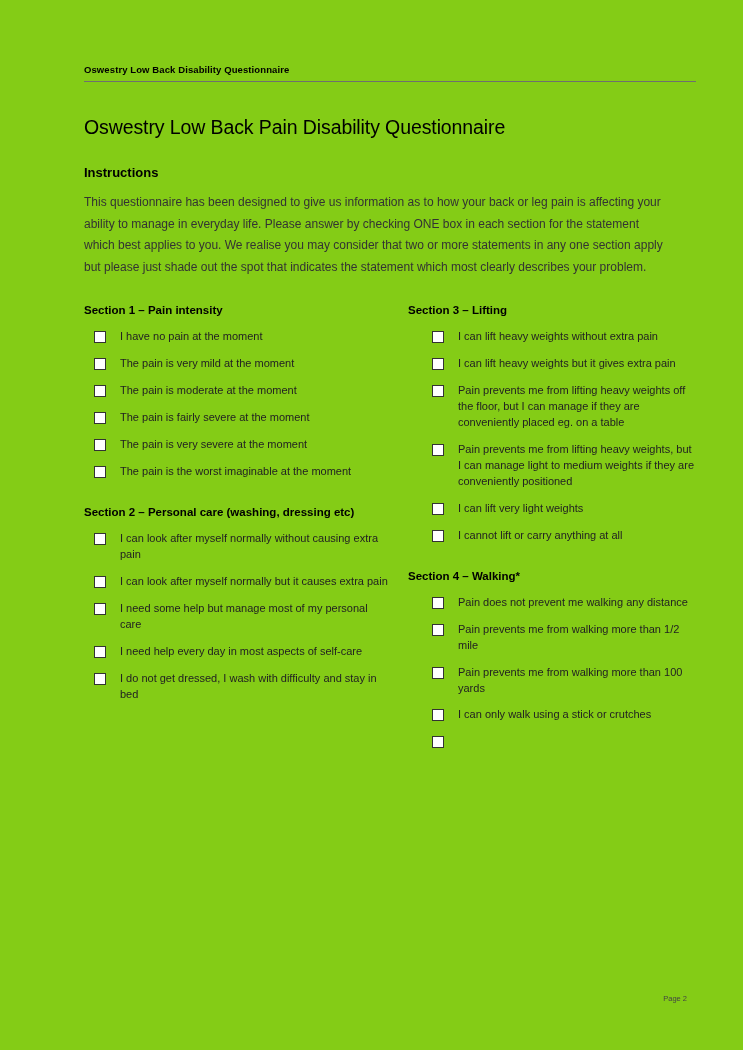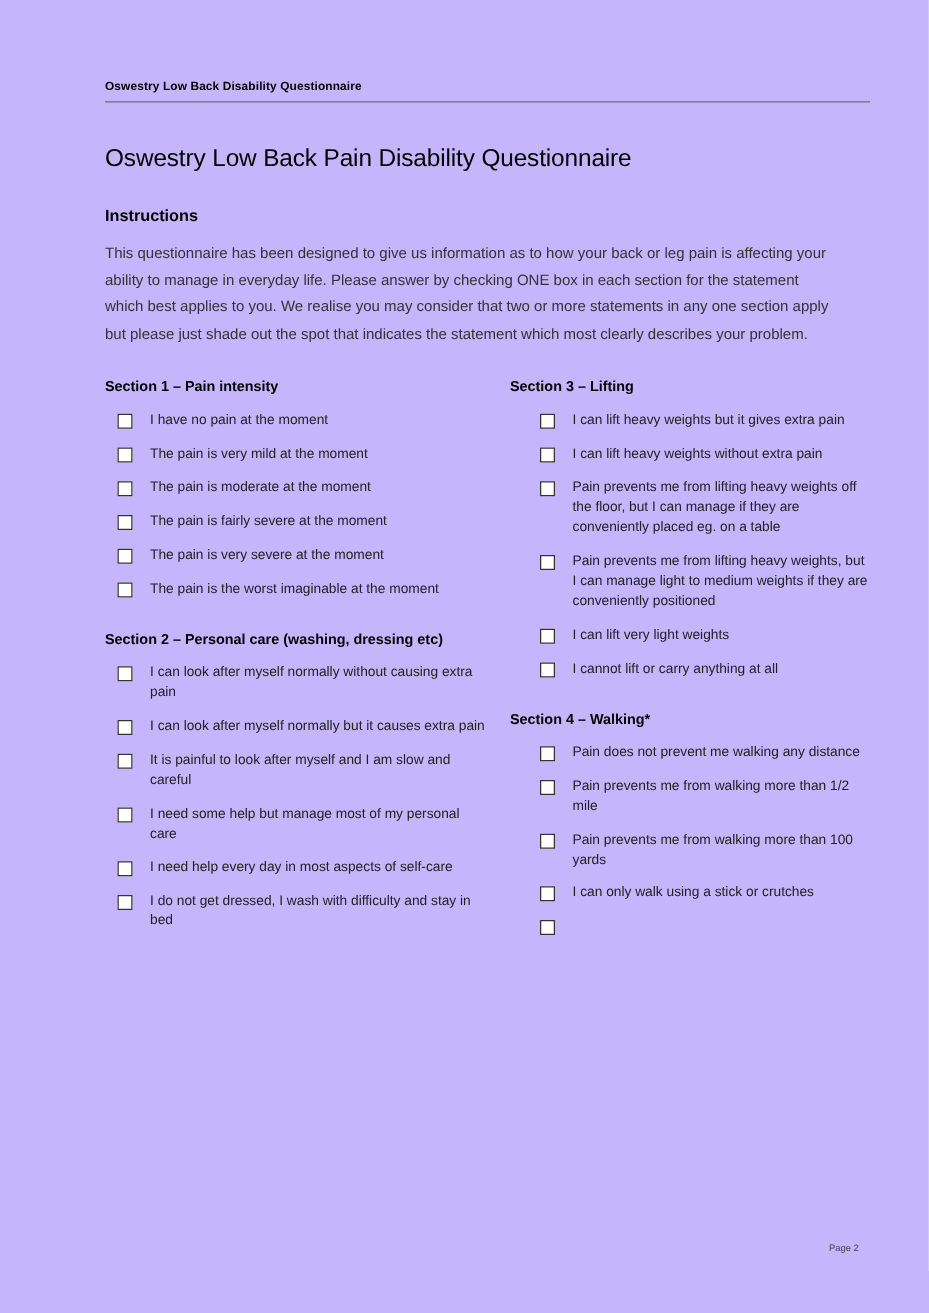--- a/index.html
+++ b/index.html
@@ -14,21 +14,21 @@
     color: #1a1a1a;
     position: relative;
     overflow: hidden;
   }
   .page {
     position: absolute;
     left: 0;
     top: 0;
     width: 743px;
     height: 1050px;
-    background: #c4b5fd;
+    background: #84cc16;
   }
   .content {
     position: absolute;
     left: 84px;
     top: 64px;
     width: 612px;
   }
   .header-line {
     font-size: 9.5px;
     font-weight: bold;
@@ -170,24 +170,20 @@
           <div class="option">
             <span class="checkbox"></span>
             <span class="option-label">I can look after myself normally without causing extra pain</span>
           </div>
           <div class="option">
             <span class="checkbox"></span>
             <span class="option-label">I can look after myself normally but it causes extra pain</span>
           </div>
           <div class="option">
             <span class="checkbox"></span>
-            <span class="option-label">It is painful to look after myself and I am slow and careful</span>
-          </div>
-          <div class="option">
-            <span class="checkbox"></span>
             <span class="option-label">I need some help but manage most of my personal care</span>
           </div>
           <div class="option">
             <span class="checkbox"></span>
             <span class="option-label">I need help every day in most aspects of self-care</span>
           </div>
           <div class="option">
             <span class="checkbox"></span>
             <span class="option-label">I do not get dressed, I wash with difficulty and stay in bed</span>
           </div>
@@ -195,25 +191,25 @@
 
       </div>
 
       <div class="col right">
 
         <div class="section-block">
           <div class="section-title">Section 3 – Lifting</div>
 
           <div class="option">
             <span class="checkbox"></span>
+            <span class="option-label">I can lift heavy weights without extra pain</span>
+          </div>
+          <div class="option">
+            <span class="checkbox"></span>
             <span class="option-label">I can lift heavy weights but it gives extra pain</span>
-          </div>
-          <div class="option">
-            <span class="checkbox"></span>
-            <span class="option-label">I can lift heavy weights without extra pain</span>
           </div>
           <div class="option">
             <span class="checkbox"></span>
             <span class="option-label">Pain prevents me from lifting heavy weights off the floor, but I can manage if they are conveniently placed eg. on a table</span>
           </div>
           <div class="option">
             <span class="checkbox"></span>
             <span class="option-label">Pain prevents me from lifting heavy weights, but I can manage light to medium weights if they are conveniently positioned</span>
           </div>
           <div class="option">

